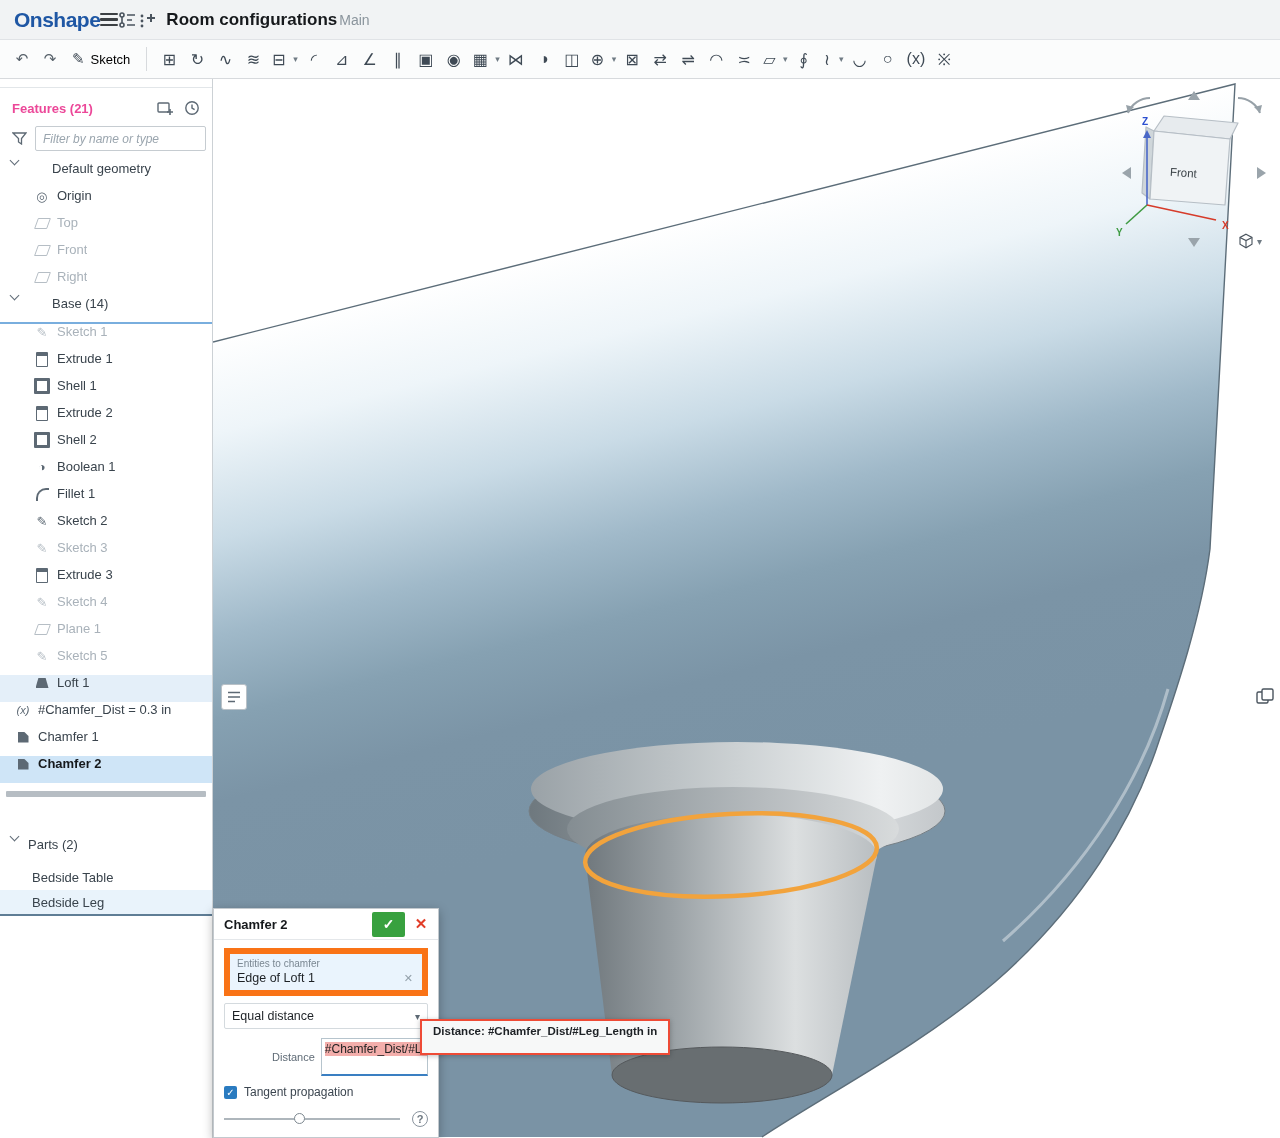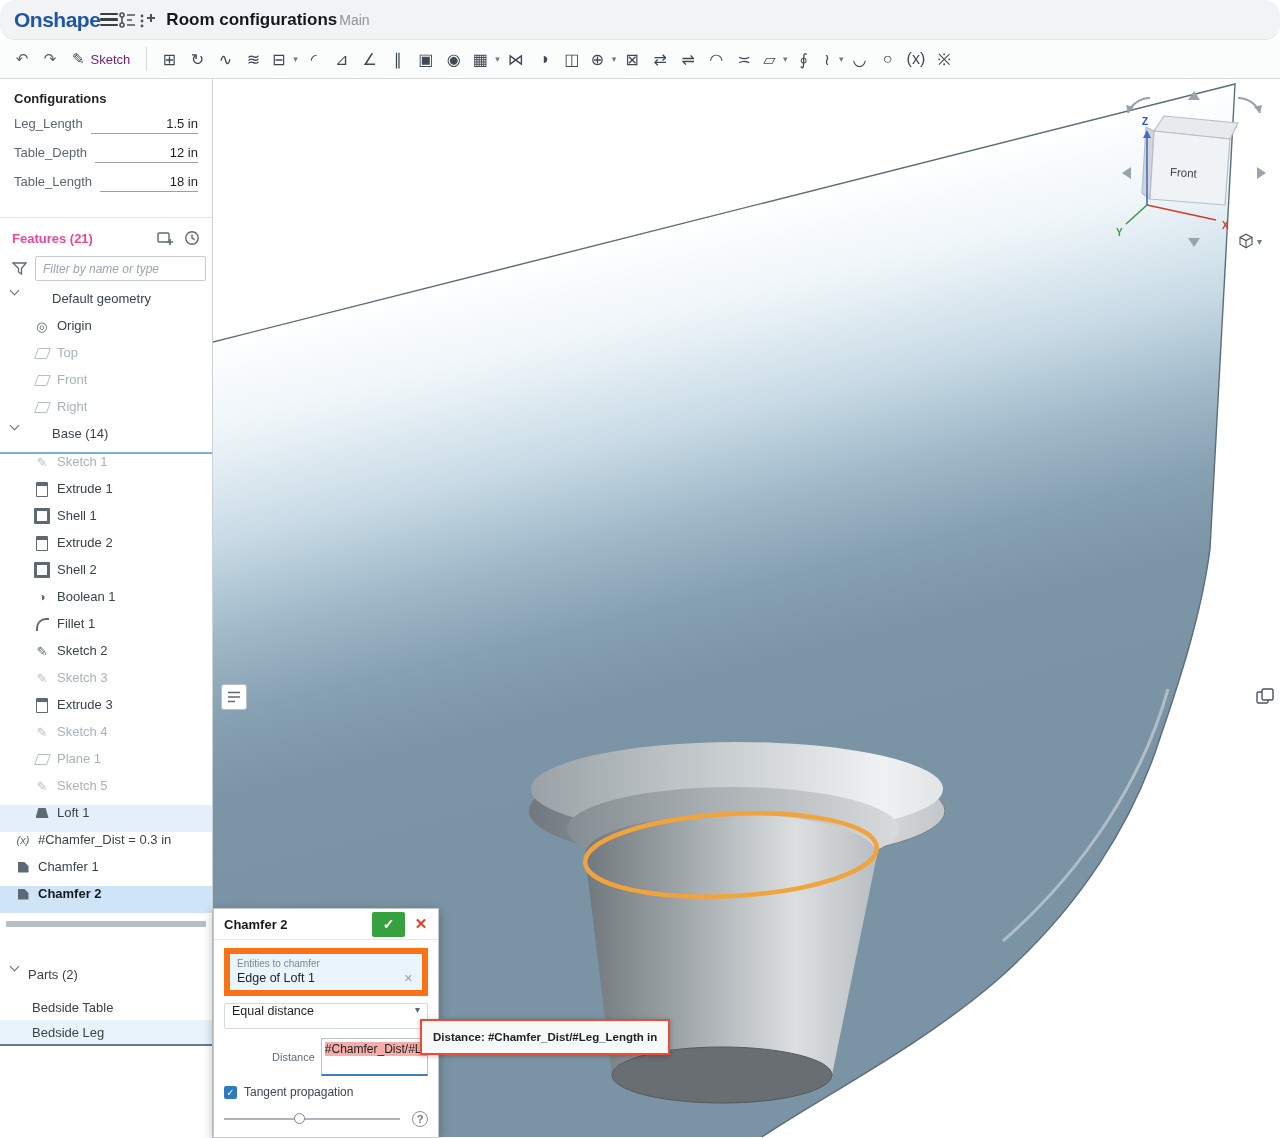--- a/index.html
+++ b/index.html
@@ -2,39 +2,39 @@
 <html style="--accent_orange: #f2a33c; --selection_blue: #cfe5f7; --hover_blue: #e4eff9; --logo_blue: #1f57a4; --confirm_green: #38a13f; --cancel_red: #e23d28; --error_red: #ee4b36; --table_slate: #7b94a6;"><head>
 <meta charset="utf-8">
 <style>
   html,body{margin:0;padding:0;width:1280px;height:1138px;overflow:hidden;
     font-family:"Liberation Sans",sans-serif;background:#fff;color:#222;
     -webkit-font-smoothing:antialiased;}
   *{box-sizing:border-box;}
 
   
   .topbar{position:absolute;left:0;top:0;width:1280px;height:40px;background:#f1f3f4;
-    border-bottom:1px solid #e0e3e6;display:flex;align-items:center;padding:0 14px;gap:0;z-index:30;border-radius:15px;}
+    border-bottom:1px solid #e0e3e6;display:flex;align-items:center;padding:0 14px;gap:0;z-index:30;}
   .logo{font-size:21px;font-weight:800;color:var(--logo_blue,#1f57a4);letter-spacing:-0.5px;cursor:pointer;}
   .hamburger{width:18px;height:14px;display:flex;flex-direction:column;justify-content:space-between;cursor:pointer;}
   .hamburger i{display:block;height:2.4px;background:#3c4043;border-radius:1px;}
   .tb-icon{color:#4a545e;display:flex;align-items:center;cursor:pointer;}
   .doc-title{font-size:17px;font-weight:bold;color:#16191c;margin-left:10px;white-space:nowrap;}
   .doc-branch{font-size:14px;color:#8a949c;margin-left:2px;cursor:pointer;}
 
   
   .toolbar{position:absolute;left:0;top:40px;width:1280px;height:39px;background:#fbfcfc;
     border-bottom:1px solid #d7dadd;display:flex;align-items:center;padding:0 8px;z-index:30;}
   .tool{height:30px;min-width:28px;padding:0 5px;display:flex;align-items:center;justify-content:center;
     color:#3f4a55;font-size:16px;cursor:pointer;border-radius:3px;position:relative;}
   .tool[data-dropdown="true"]{padding-right:14px;}
   .tool[data-dropdown="true"]::after{content:"▾";position:absolute;right:2px;top:10px;font-size:9px;color:#707b84;}
   .tool-small{font-size:15px;color:#566069;}
   .sketch-group{display:flex;align-items:center;gap:6px;padding:0 8px;height:30px;cursor:pointer;border-radius:3px;}
   .sketch-glyph{font-size:15px;color:#3f4a55;}
-  .sketch-label{font-size:13px;color:#701a75;}
+  .sketch-label{font-size:13px;color:#000000;}
   .sep{width:1px;height:24px;background:#d7dadd;margin:0 8px;}
 
   
   .leftpanel{position:absolute;left:0;top:79px;width:213px;bottom:0;background:#fff;
     border-right:1px solid #ccd1d5;z-index:20;overflow:hidden;}
   .cfg-section{padding:12px 14px 6px;}
   .cfg-title{font-size:13px;font-weight:bold;color:#1d2125;margin-bottom:10px;}
   .cfg-row{display:flex;align-items:baseline;height:29px;font-size:13px;color:#5b6770;}
   .cfg-label{margin-right:8px;white-space:nowrap;}
   .cfg-value{flex:1;text-align:right;color:#1d2125;border-bottom:1px solid #97a1a9;padding-bottom:2px;cursor:text;}
@@ -108,42 +108,42 @@
   .btn-ok{width:33px;height:25px;background:var(--confirm_green,#38a13f);color:#fff;border:none;border-radius:2px;
     font-size:14px;font-weight:bold;display:flex;align-items:center;justify-content:center;cursor:pointer;}
   .btn-cancel{width:26px;height:25px;background:transparent;border:none;color:var(--cancel_red,#e23d28);
     font-size:15px;font-weight:bold;display:flex;align-items:center;justify-content:center;cursor:pointer;}
   .dlg-body{padding:8px 10px 10px;}
   .entities-box{background:#eaf4fd;border:6px solid #f97316;padding:4px 7px 5px;margin-bottom:7px;cursor:pointer;}
   .ent-label{font-size:10px;color:#7a8792;margin-bottom:2px;}
   .ent-row{display:flex;align-items:center;font-size:12.5px;color:#1d2125;}
   .ent-value{flex:1;}
   .ent-x{color:#93a0aa;font-size:11px;cursor:pointer;padding:0 2px;}
-  .dlg-select{display:flex;align-items:flex-start;height:26px;border:1px solid #d4dade;border-radius:2px;
+  .dlg-select{display:flex;align-items:center;height:26px;border:1px solid #d4dade;border-radius:2px;
     padding:0 7px;font-size:12.5px;color:#1d2125;margin-bottom:9px;cursor:pointer;}
   .dlg-select span{flex:1;}
   .dlg-select::after{content:"▾";font-size:10px;color:#5d6974;}
   .distance-row{display:flex;align-items:center;gap:6px;margin-bottom:9px;}
   .dist-label{font-size:11px;color:#5f6b76;flex:none;padding-left:48px;}
   .dist-input{flex:1;border:1px solid #b6c4cd;border-bottom:2px solid #3a7fc2;padding:3px 3px 18px;
     font-size:12px;white-space:nowrap;overflow:hidden;cursor:text;}
   .dist-sel{background:#f3aeab;}
   .tangent-row{display:flex;align-items:center;gap:7px;font-size:12px;color:#3c4650;margin-bottom:12px;cursor:pointer;}
   .cbx{width:13px;height:13px;background:#2a7bc0;border-radius:2px;color:#fff;display:flex;align-items:center;
     justify-content:center;font-size:10px;flex:none;}
   .cbx::after{content:"✓";}
   .slider-row{display:flex;align-items:center;}
   .slider-track{flex:1;height:2px;background:#aeb6bc;position:relative;margin-right:12px;cursor:pointer;}
   .slider-handle{position:absolute;left:40%;top:-5px;width:11px;height:11px;border-radius:50%;
     background:#fff;border:1.5px solid #7d8890;cursor:grab;}
   .help-circle{width:16px;height:16px;border:1.5px solid #8a949e;border-radius:50%;color:#6b767f;
     font-size:11px;font-weight:bold;display:flex;align-items:center;justify-content:center;cursor:pointer;}
 
   
-  .expr-tooltip{position:absolute;left:420px;top:1019px;height:28px;display:flex;align-items:center;
+  .expr-tooltip{position:absolute;left:420px;top:1019px;height:28px;display:flex;align-items:flex-end;
     padding:16px 11px;background:#f7f8f8;border:2px solid var(--error_red,#ee4b36);font-size:11.5px;font-weight:bold;
     color:#1d2125;z-index:60;box-shadow:0 1px 5px rgba(0,0,0,.25);white-space:nowrap;}
 </style>
 </head>
 <body>
 
 <div class="topbar">
   <span class="logo">Onshape</span>
   <span class="hamburger">
       <i></i>
@@ -261,38 +261,20 @@
         <span>(x)</span>
       </span>
       <span class="tool" data-dropdown="false" title="custom-feature-tool">
         <span>※</span>
       </span>
     </div>
 </div>
 
 <div class="leftpanel">
 
-  <div class="cfg-section">
-    <div class="cfg-title">Configurations</div>
-    <div>
-
-    <div class="cfg-row">
-          <span class="cfg-label">Leg_Length</span>
-          <span class="cfg-value">1.5 in</span>
-        </div>
-        <div class="cfg-row">
-          <span class="cfg-label">Table_Depth</span>
-          <span class="cfg-value">12 in</span>
-        </div>
-        <div class="cfg-row">
-          <span class="cfg-label">Table_Length</span>
-          <span class="cfg-value">18 in</span>
-        </div>
-      </div>
-  </div>
   <div class="divider"></div>
 
   <div class="feat-head">
     <span>Features (21)</span>
     <span class="spacer"></span>
     <span class="head-ic">
       <svg width="17" height="15" viewBox="0 0 17 15" fill="none" stroke="currentColor" stroke-width="1.4">
         <rect x="1" y="2" width="11" height="9" rx="1"></rect>
         <path d="M13 8v6M10 11h6" stroke-width="1.6"></path>
       </svg>

